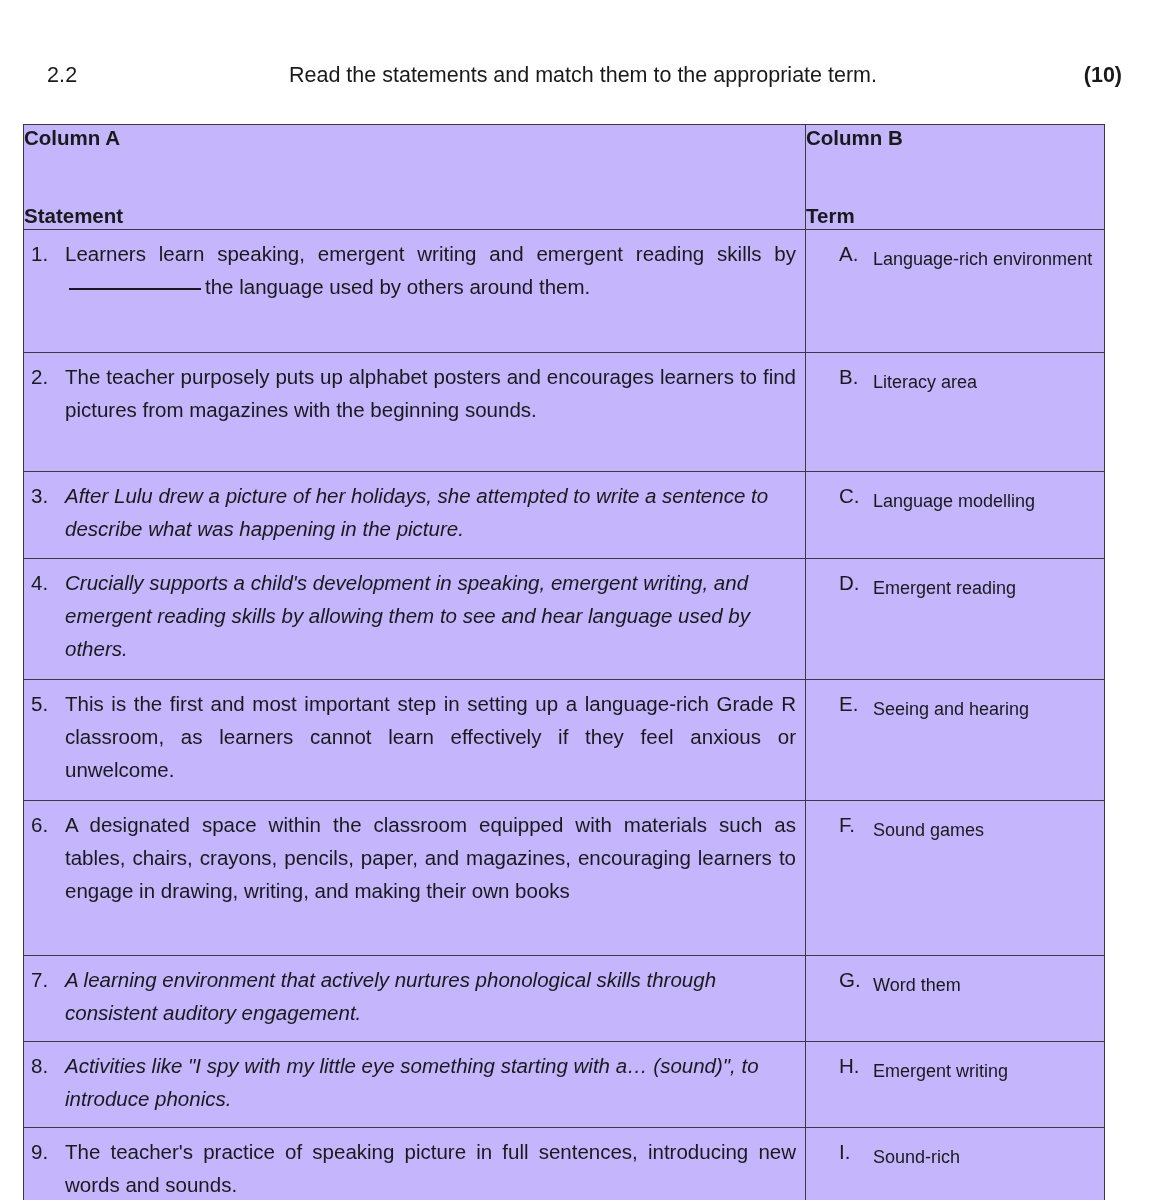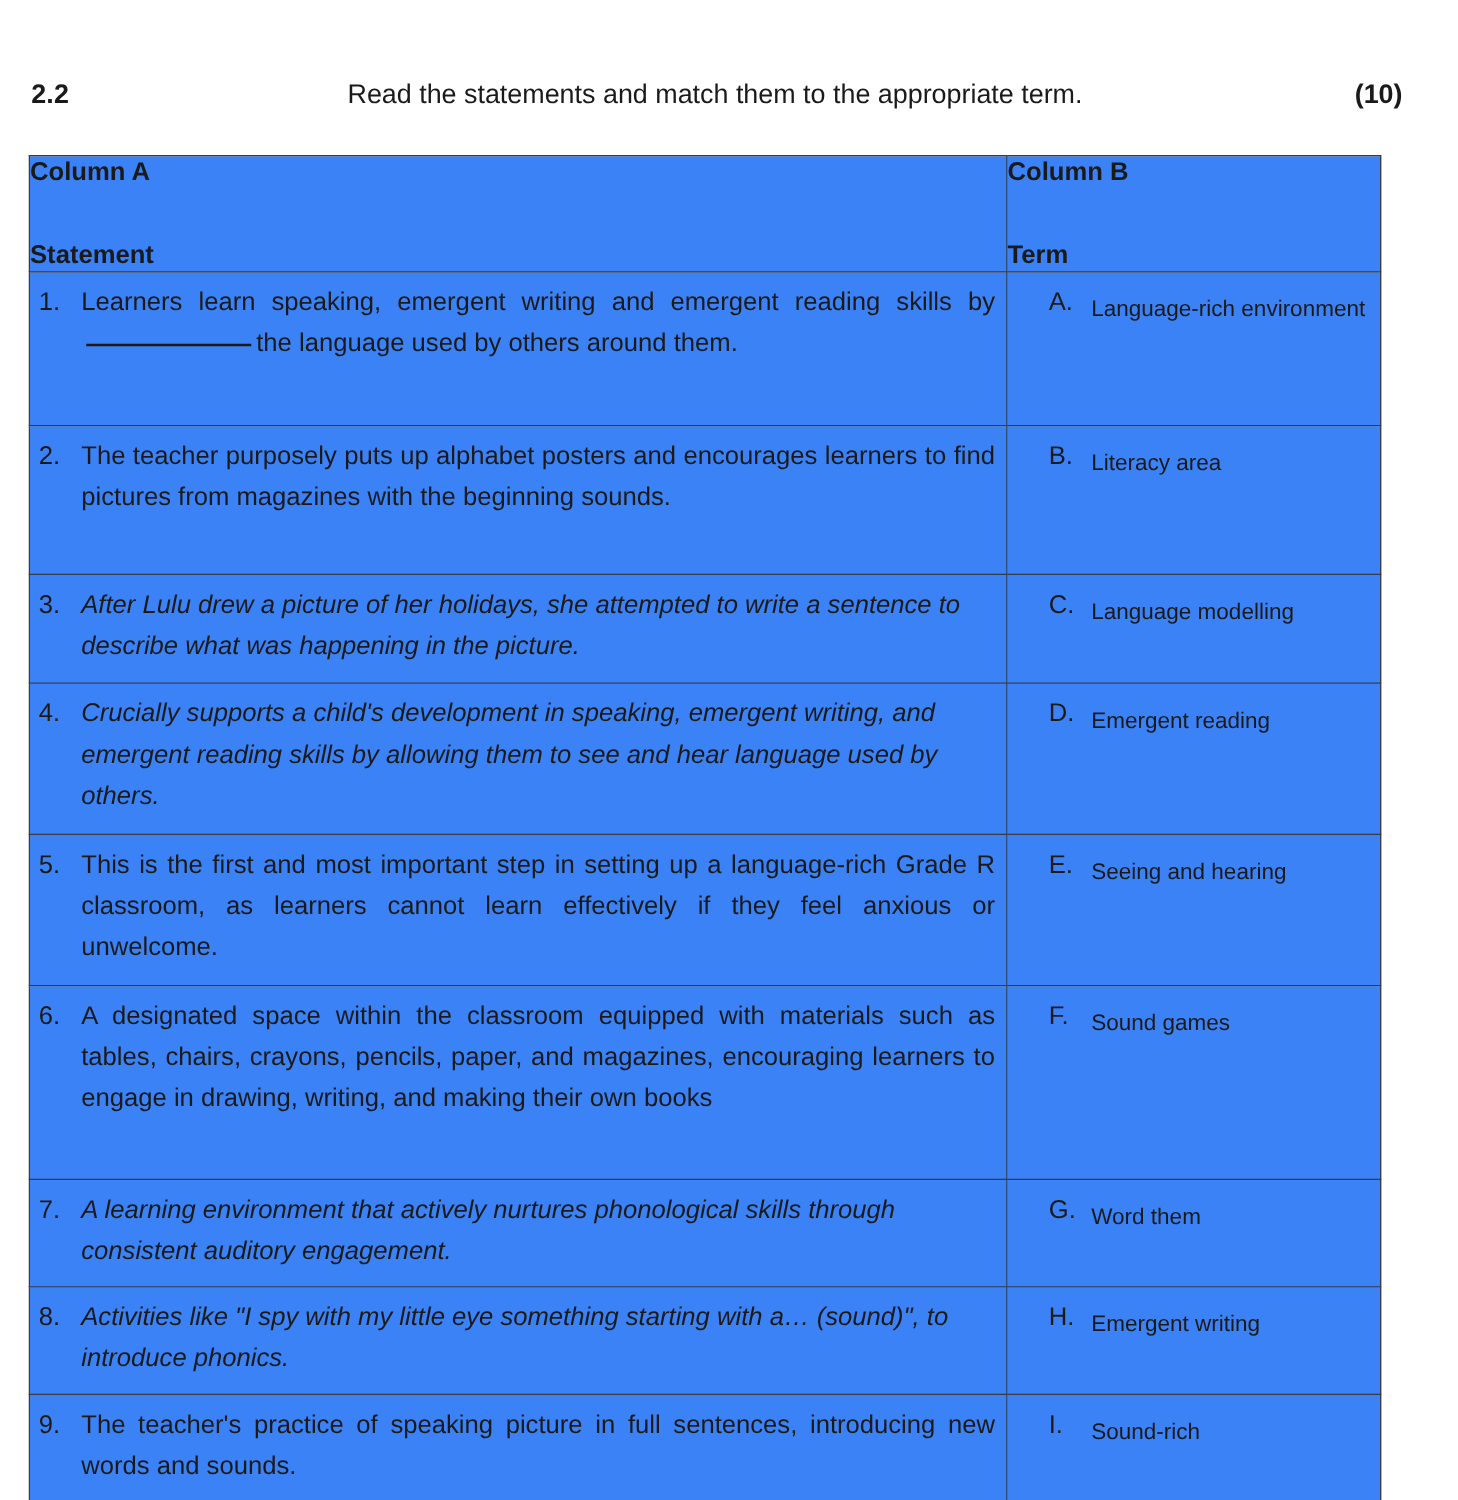--- a/index.html
+++ b/index.html
@@ -30,22 +30,23 @@
     top: 62px;
     left: 25px;
     right: 44px;
     display: flex;
     align-items: baseline;
     font-size: 21.5px;
     line-height: 26px;
   }
   .q-number {
     flex: 0 0 auto;
-    font-weight: 700;
+    font-weight: 400;
     letter-spacing: 0.1px;
+    margin-left: 22px;
   }
   .q-text {
     flex: 1 1 auto;
     margin-left: 17px;
     font-weight: 400;
     text-align: center;
   }
   .q-marks {
     flex: 0 0 auto;
     font-weight: 700;
@@ -61,42 +62,42 @@
     width: 1081px;
     border-collapse: collapse;
     table-layout: fixed;
     font-size: 20.5px;
   }
   .match-table td,
   .match-table th {
     border: 1.6px solid #3b3b3f;
     padding: 0;
     vertical-align: top;
-    background: #3b82f6;
+    background: #c4b5fd;
   }
 
   col.col-a { width: 782px; }
   col.col-b { width: 299px; }
 
   
   thead th {
     background: #ccc3db;
     font-weight: 700;
     text-align: left;
     padding: 10px 12px 14px 13px;
     height: 88px;
   }
   thead th .hdr-top {
     display: block;
     line-height: 26px;
   }
   thead th .hdr-sub {
     display: block;
     line-height: 26px;
-    margin-top: 40px;
+    margin-top: 52px;
   }
 
   
   td.stmt {
     padding: 7px 9px 9px 7px;
   }
   .stmt-row {
     display: flex;
     align-items: flex-start;
   }

